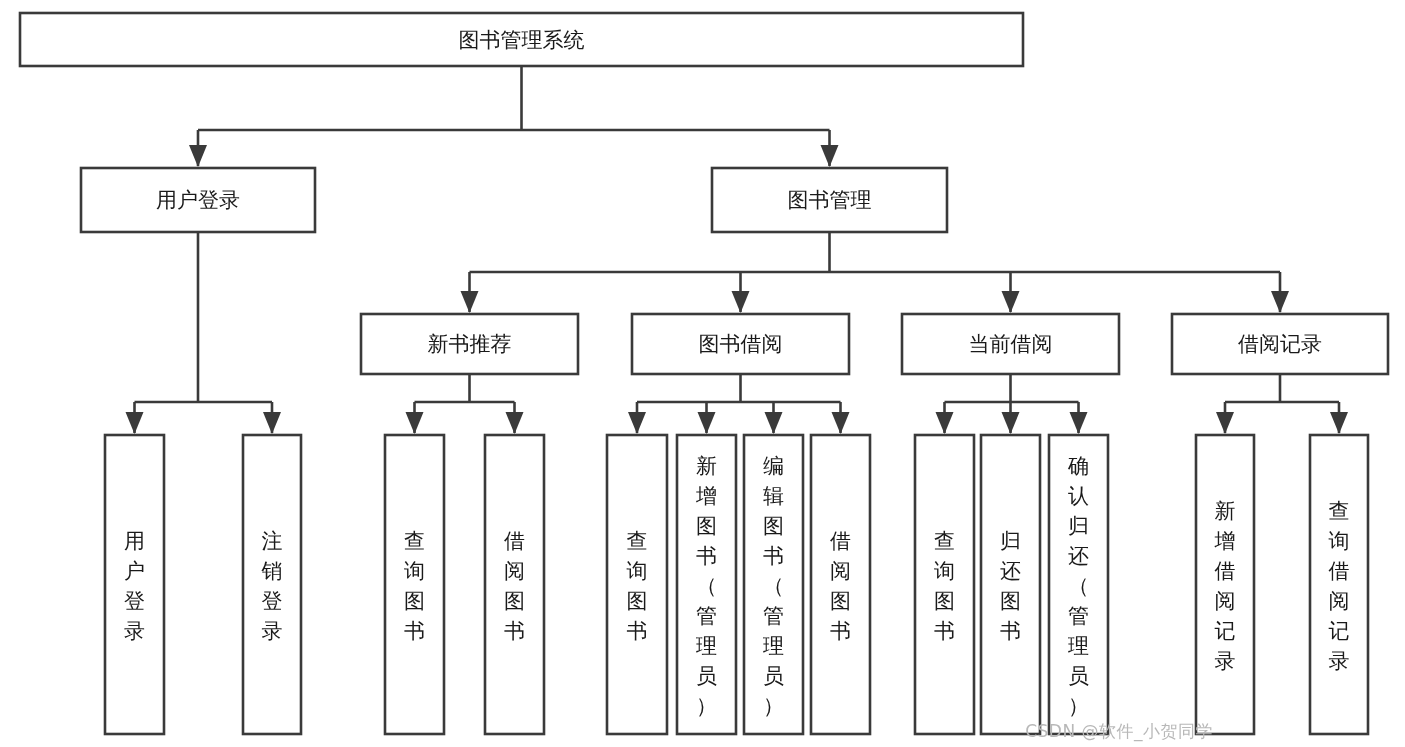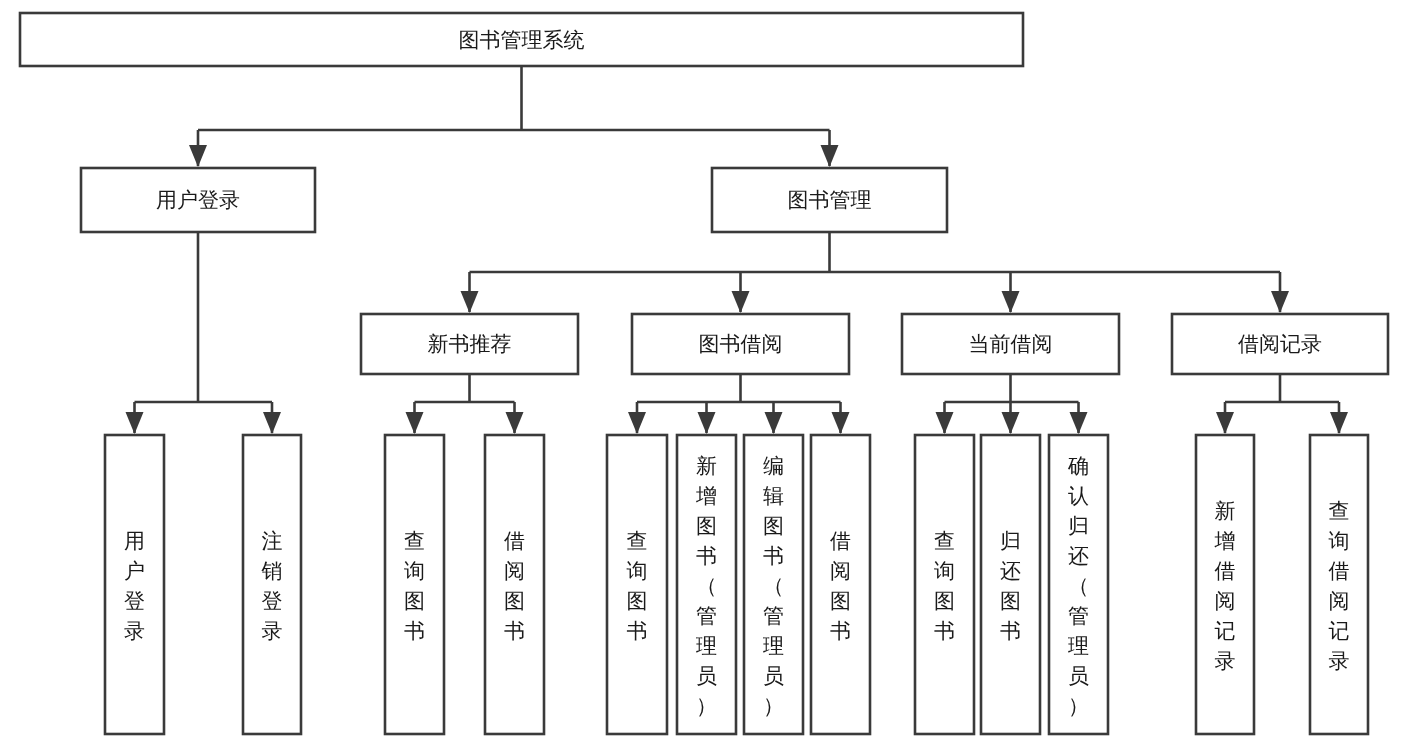--- a/index.html
+++ b/index.html
@@ -203,13 +203,14 @@
         <g>
           <rect x="1196" y="435" width="58" height="299" class="node-box"></rect>
           <text x="1225" class="node-label-vert"><tspan x="1225" y="517.9">新</tspan><tspan x="1225" y="547.9">增</tspan><tspan x="1225" y="577.9">借</tspan><tspan x="1225" y="607.9">阅</tspan><tspan x="1225" y="637.9">记</tspan><tspan x="1225" y="667.9">录</tspan></text>
         </g>
         <g>
           <rect x="1310" y="435" width="58" height="299" class="node-box"></rect>
           <text x="1339" class="node-label-vert"><tspan x="1339" y="517.9">查</tspan><tspan x="1339" y="547.9">询</tspan><tspan x="1339" y="577.9">借</tspan><tspan x="1339" y="607.9">阅</tspan><tspan x="1339" y="637.9">记</tspan><tspan x="1339" y="667.9">录</tspan></text>
         </g>
       </g>
   </svg>
+  <div class="watermark">CSDN @软件_小贺同学</div>
 </div>
 
 </body></html>

